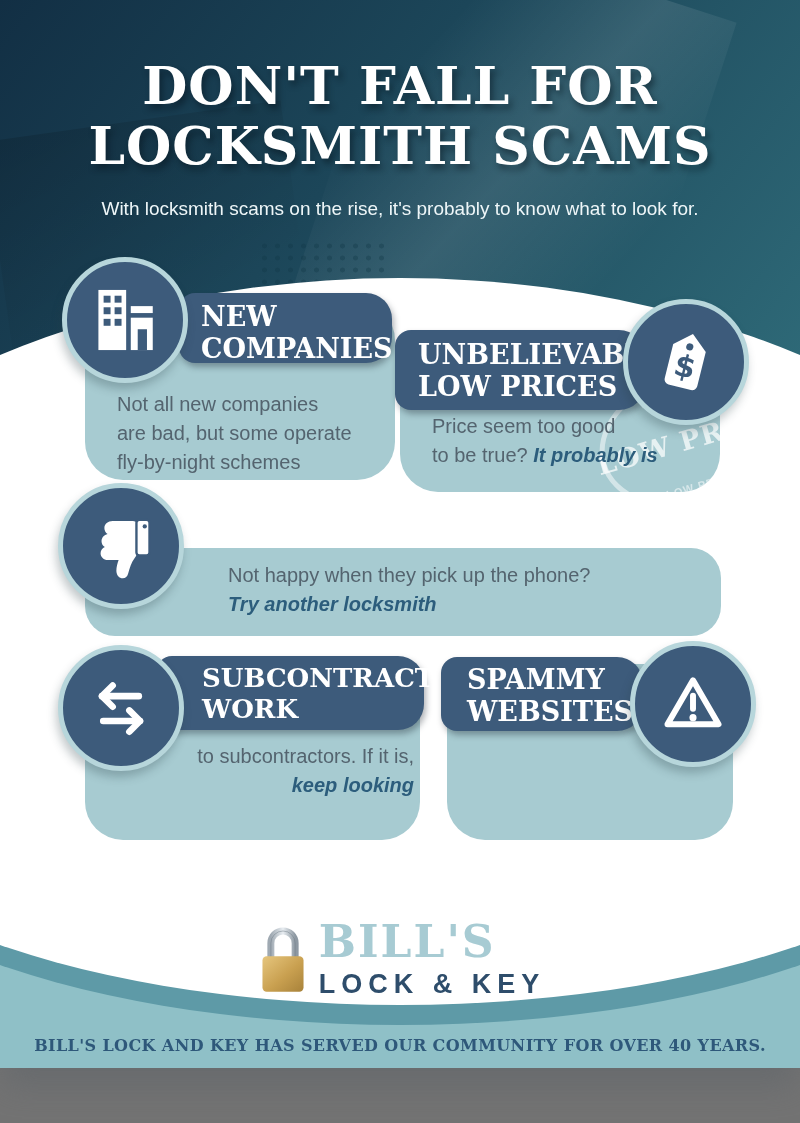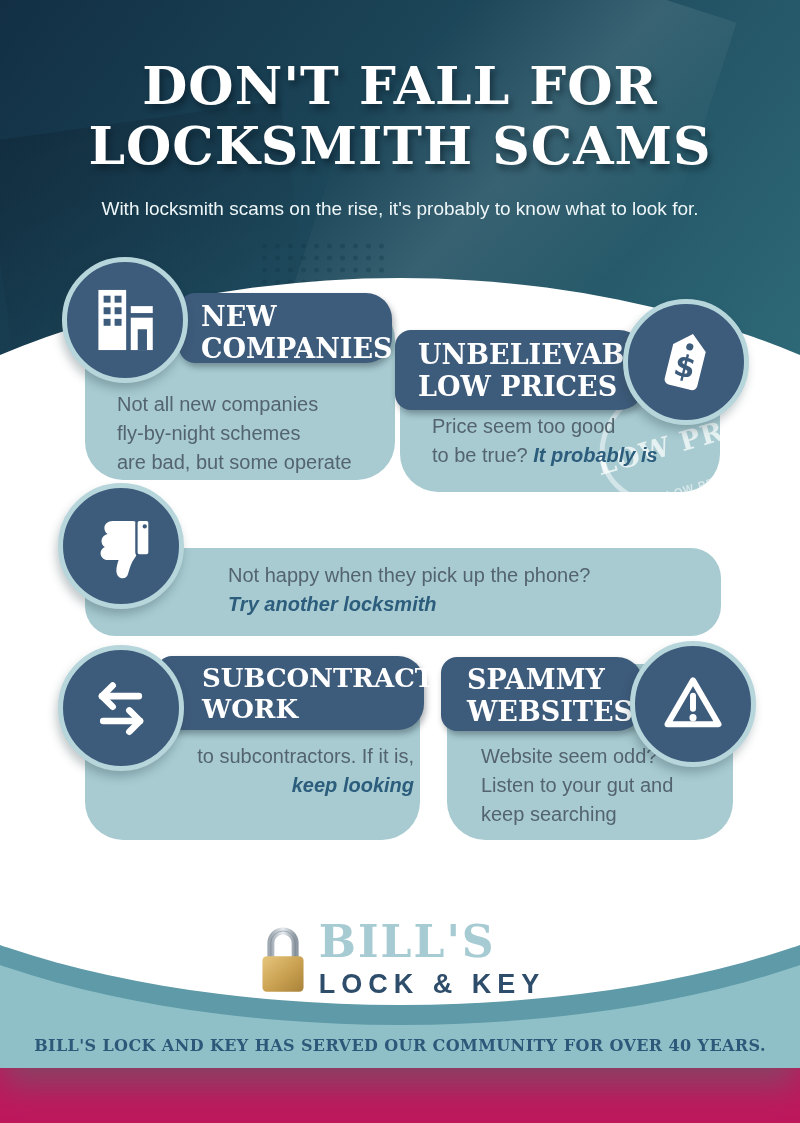--- a/index.html
+++ b/index.html
@@ -1,16 +1,16 @@
 <!DOCTYPE html>
 <html><head>
 <meta charset="utf-8">
 <style>
   html,body{margin:0;padding:0;background:#ffffff;}
-  .stage{width:800px;height:1123px;position:relative;background:#be185d;overflow:hidden;}
+  .stage{width:800px;height:1123px;position:relative;background:#737373;overflow:hidden;}
   .page{position:absolute;left:0;top:0;width:800px;height:1068px;background:#fff;overflow:hidden;
         box-shadow:0 22px 30px -4px rgba(95,100,105,.55);font-family:"Liberation Sans",sans-serif;}
 
   
   .hdr{position:absolute;left:0;top:0;width:800px;height:410px;z-index:1;
        background:linear-gradient(128deg,#122f44 0%,#1c4659 42%,#2f6b79 100%);}
   .hdr-streak{position:absolute;left:340px;top:-40px;width:340px;height:420px;z-index:2;
        background:linear-gradient(115deg,rgba(255,255,255,0) 20%,rgba(255,255,255,.10) 50%,rgba(255,255,255,0) 80%);
        transform:rotate(18deg);}
   .hdr-streak2{position:absolute;left:0px;top:120px;width:300px;height:260px;z-index:2;
@@ -102,22 +102,22 @@
     </div>
     <div class="subtitle">With locksmith scams on the rise, it's probably to know what to look for.</div>
 
     <div class="card-body cb1"></div>
     <div class="pill p1">
       <span>NEW</span>
       <span>COMPANIES</span>
     </div>
     <div class="body-text bt1">
         <div><span>Not all new companies</span></div>
+        <div><span>are bad, but some operate</span></div>
         <div><span>fly-by-night schemes</span></div>
-        <div><span>are bad, but some operate</span></div>
       </div>
     <div class="icon-circle ic1">
       <svg width="74" height="74" viewBox="0 0 64 64">
         <rect x="9" y="6" width="24" height="52" fill="#fff"></rect>
         <rect x="13.5" y="11" width="6" height="6" fill="#3d5b7b"></rect>
         <rect x="23" y="11" width="6" height="6" fill="#3d5b7b"></rect>
         <rect x="13.5" y="21" width="6" height="6" fill="#3d5b7b"></rect>
         <rect x="23" y="21" width="6" height="6" fill="#3d5b7b"></rect>
         <rect x="13.5" y="31" width="6" height="6" fill="#3d5b7b"></rect>
         <rect x="23" y="31" width="6" height="6" fill="#3d5b7b"></rect>
@@ -189,25 +189,20 @@
             <path d="M39 34 L48 43 L39 52"></path>
         </g>
       </svg>
     </div>
 
     <div class="card-body cb5"></div>
     <div class="pill p5">
       <span>SPAMMY</span>
       <span>WEBSITES</span>
     </div>
-    <div class="body-text bt5">
-        <div><span>Website seem odd?</span></div>
-        <div><span>Listen to your gut and</span></div>
-        <div><span>keep searching</span></div>
-      </div>
     <div class="icon-circle ic5">
       <svg width="76" height="76" viewBox="0 0 64 64">
         <path d="M32 12 L53.5 49 H10.5 Z" fill="none" stroke="#fff" stroke-width="5" stroke-linejoin="round"></path>
         <line x1="32" y1="25" x2="32" y2="36" stroke="#fff" stroke-width="5" stroke-linecap="round"></line>
         <circle cx="32" cy="43.5" r="3" fill="#fff"></circle>
       </svg>
     </div>
 
     <div class="footer-bg"></div>
     <div class="arc-dark"></div>

